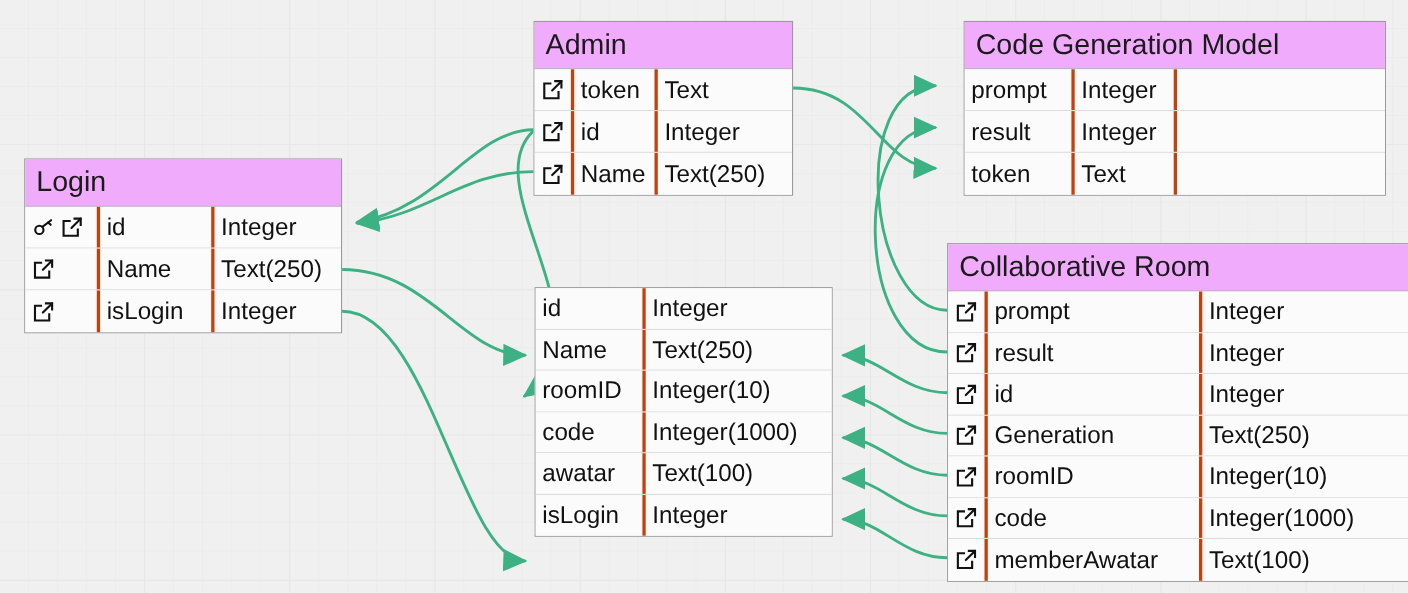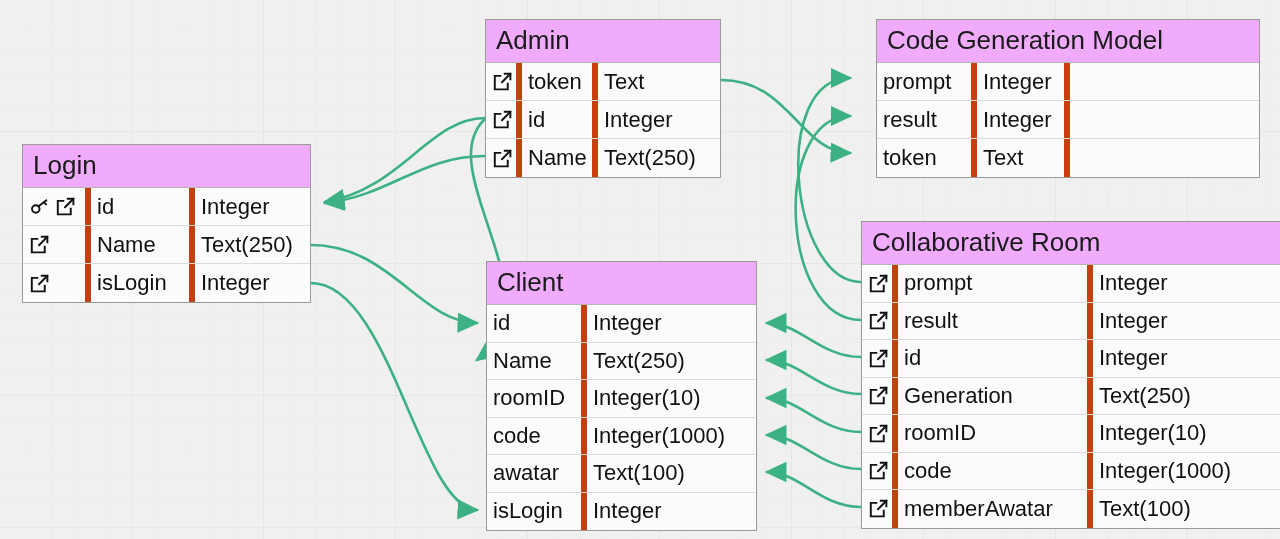--- a/index.html
+++ b/index.html
@@ -54,21 +54,21 @@
   .attr-row:last-child { border-bottom: none; }
   .cell {
     box-sizing: border-box;
     display: flex;
     align-items: center;
     font-size: 22px;
     color: #111;
     white-space: nowrap;
     overflow: hidden;
     padding: 0 4px;
-    border-right: 6px solid #c2410c;
+    border-right: 3px solid #c2410c;
   }
   .cell:last-child { border-right: none; }
   .cell.icons {
     justify-content: flex-start;
     gap: 4px;
     padding-left: 6px;
     padding-right: 4px;
   }
   .cell.name { padding-left: 6px; }
   .cell.type { padding-left: 6px; }
@@ -269,21 +269,20 @@
       <div class="cell empty c2"></div>
     </div>
     <div class="attr-row">
       <div class="cell name c0">token</div>
       <div class="cell type c1">Text</div>
       <div class="cell empty c2"></div>
     </div>
   </div>
 
   <div class="entity" id="ent-client">
-    <div class="entity-title">Client</div>
     <div class="attr-row">
 
       <div class="cell name c1">id</div>
       <div class="cell type c2">Integer</div>
     </div>
     <div class="attr-row">
 
       <div class="cell name c1">Name</div>
       <div class="cell type c2">Text(250)</div>
     </div>

